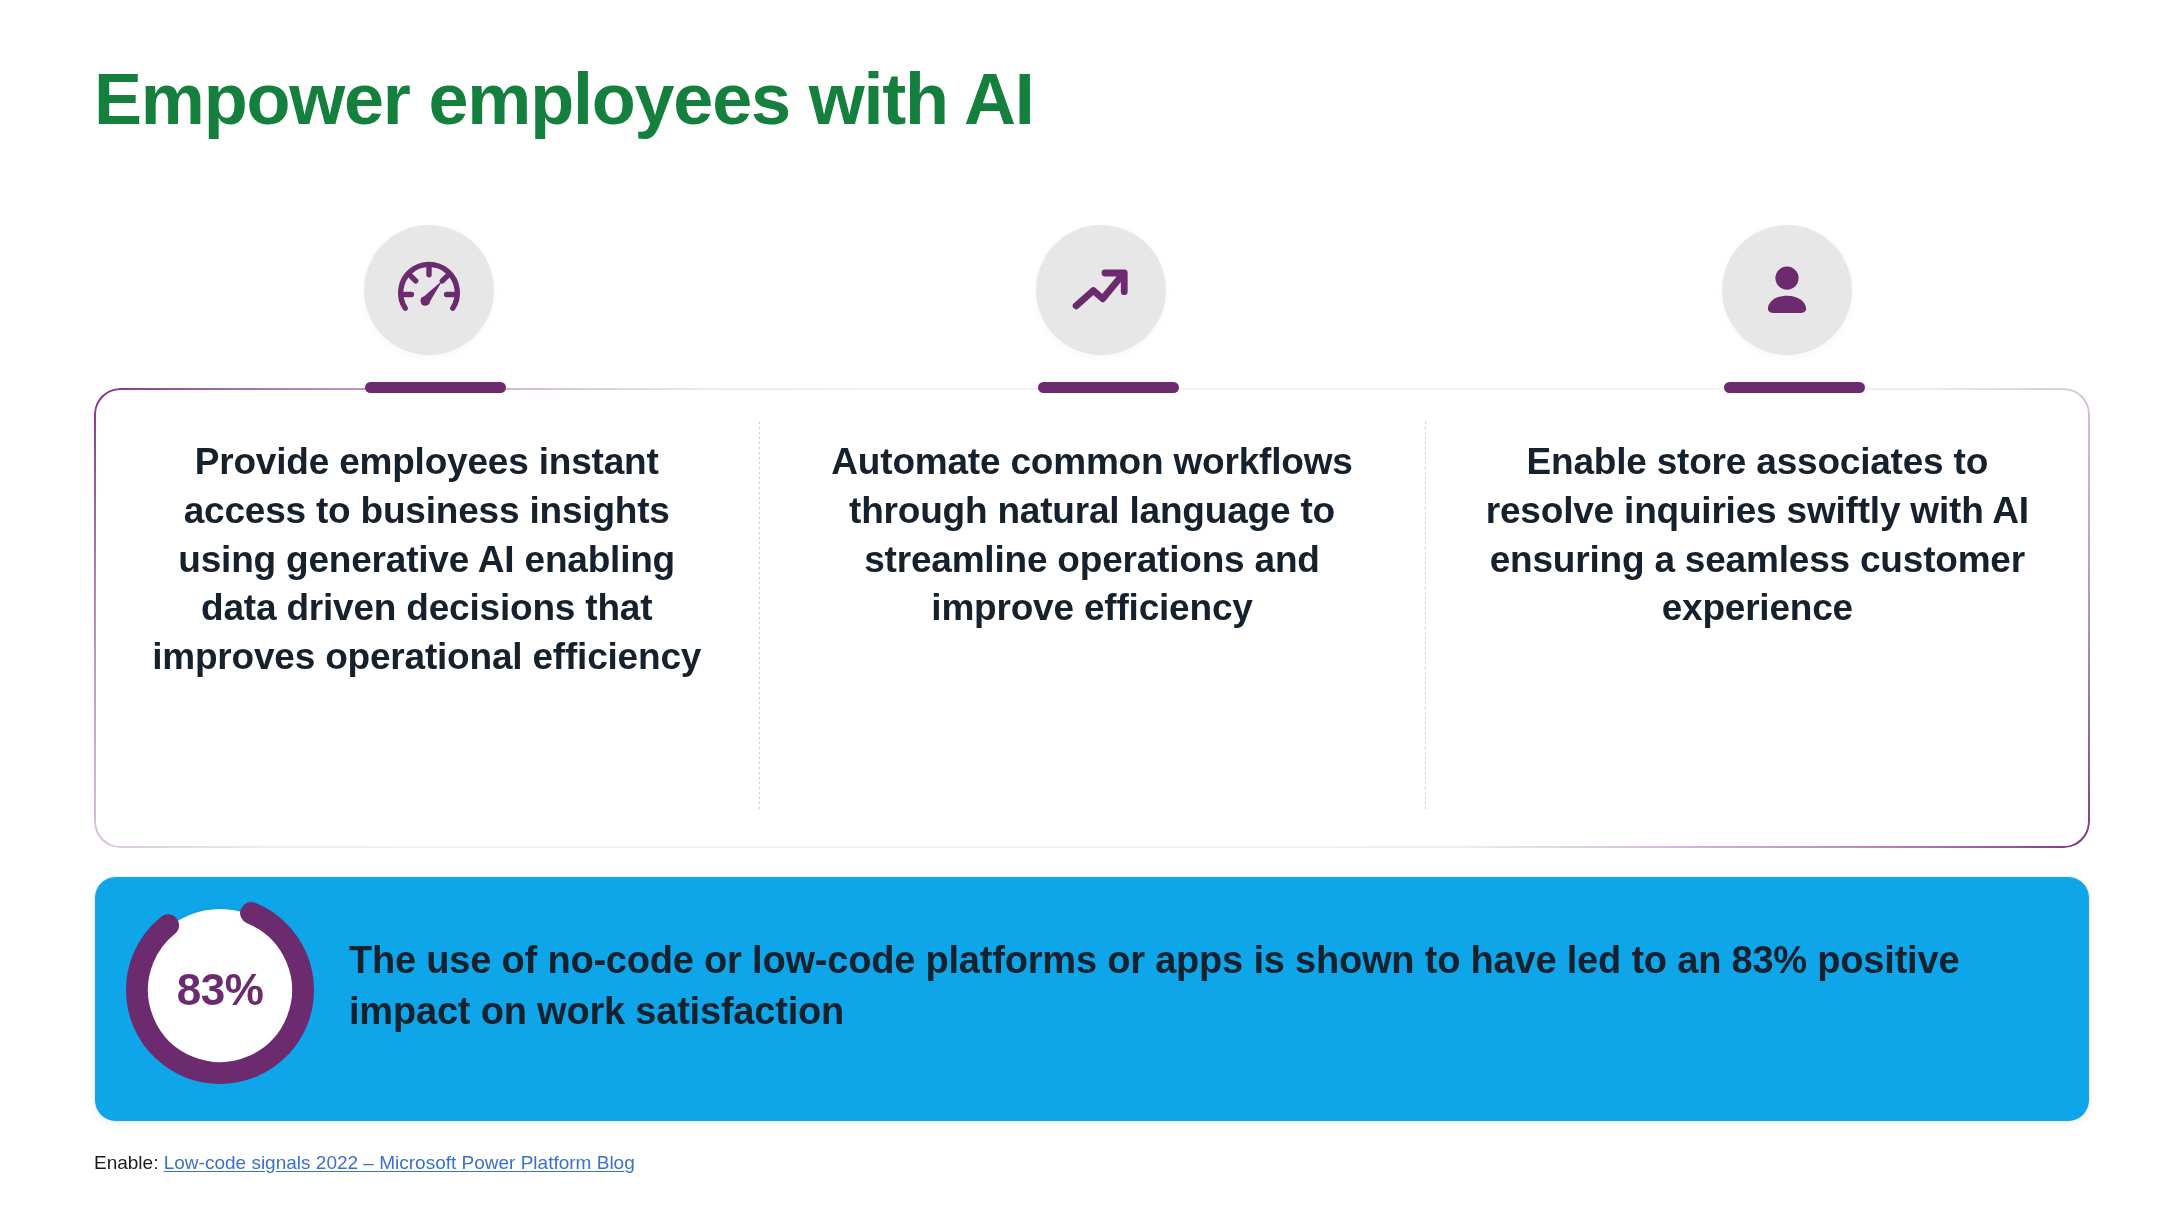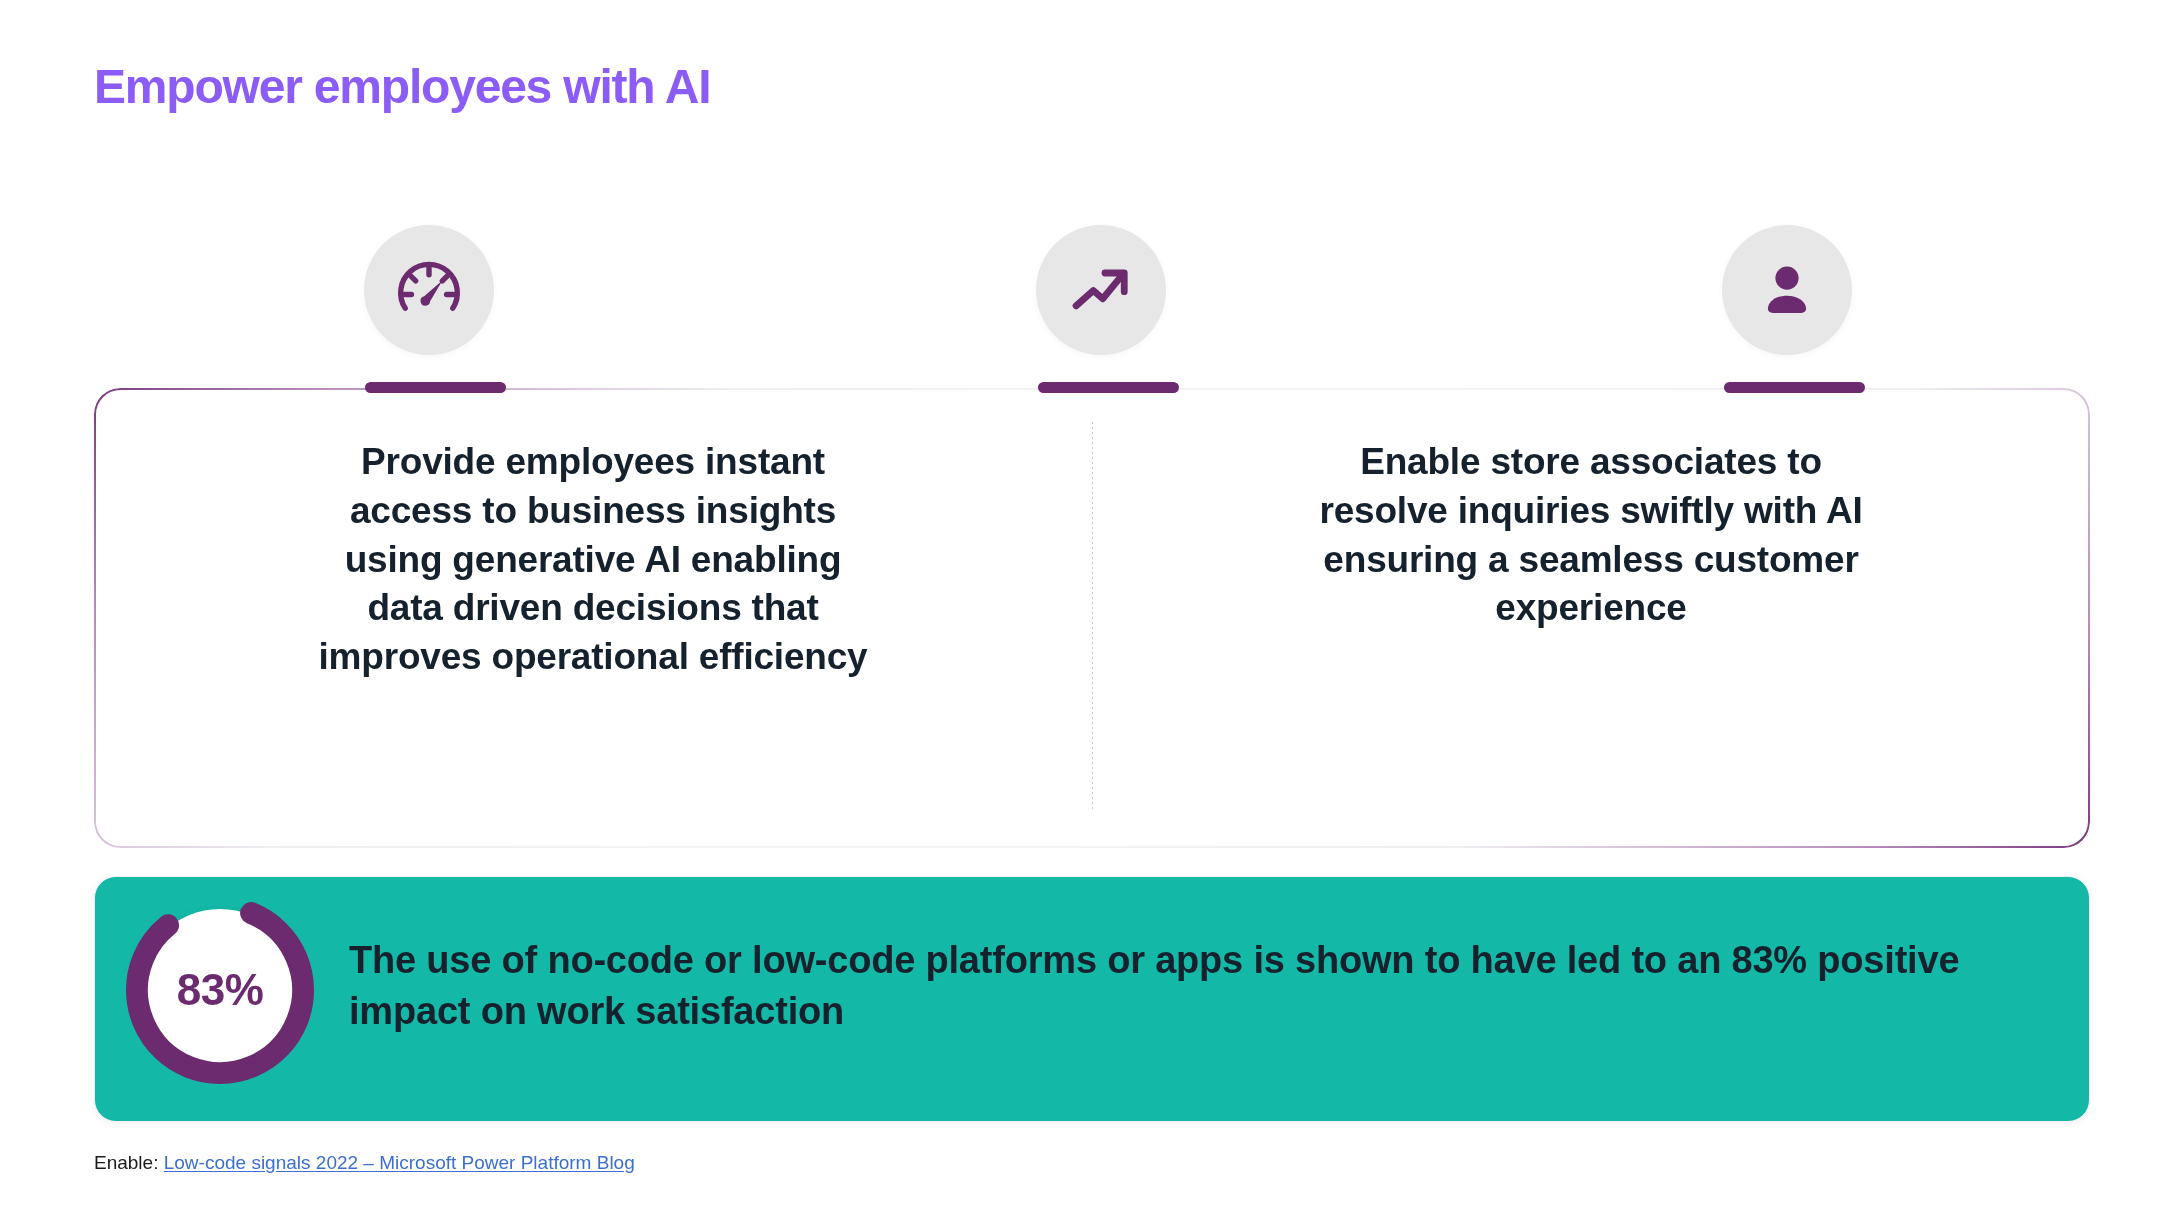--- a/index.html
+++ b/index.html
@@ -20,24 +20,24 @@
     position: absolute;
     inset: 0;
     background: #ffffff;
   }
 
   
   .slide-title {
     position: absolute;
     left: 94px;
     top: 62px;
-    font-size: 48px;
+    font-size: 72px;
     font-weight: 700;
     letter-spacing: -1.2px;
-    color: #8b5cf6;
+    color: #15803d;
     line-height: 1.05;
     white-space: nowrap;
   }
 
   
   .icon-row {
     position: absolute;
     left: 94px;
     top: 225px;
     width: 1996px;
@@ -148,21 +148,21 @@
   }
 
   
   .stat-card {
     position: absolute;
     left: 94px;
     top: 876px;
     width: 1996px;
     height: 246px;
     border-radius: 22px;
-    background: #14b8a6;
+    background: #0ea5e9;
     border: 1px solid #F1F1F3;
     box-shadow: 0 2px 10px rgba(20,25,40,0.05);
     box-sizing: border-box;
   }
   .stat-inner {
     position: absolute;
     inset: 0;
     display: flex;
     align-items: center;
   }
@@ -273,20 +273,23 @@
   <div class="accent-bar c0"></div>
   <div class="accent-bar c1"></div>
   <div class="accent-bar c2"></div>
 
   <div class="main-card">
     <div class="columns">
       <div class="col">
         <div class="col-text">Provide employees instant access to business insights using generative AI enabling data driven decisions that improves operational efficiency</div>
       </div>
       <div class="col">
+        <div class="col-text">Automate common workflows through natural language to streamline operations and improve efficiency</div>
+      </div>
+      <div class="col">
         <div class="col-text">Enable store associates to resolve inquiries swiftly with AI ensuring a seamless customer experience</div>
       </div>
     </div>
   </div>
 
   <div class="stat-card">
     <div class="stat-inner">
 
       <div class="donut-wrap">
         <div class="donut-plate"></div>

